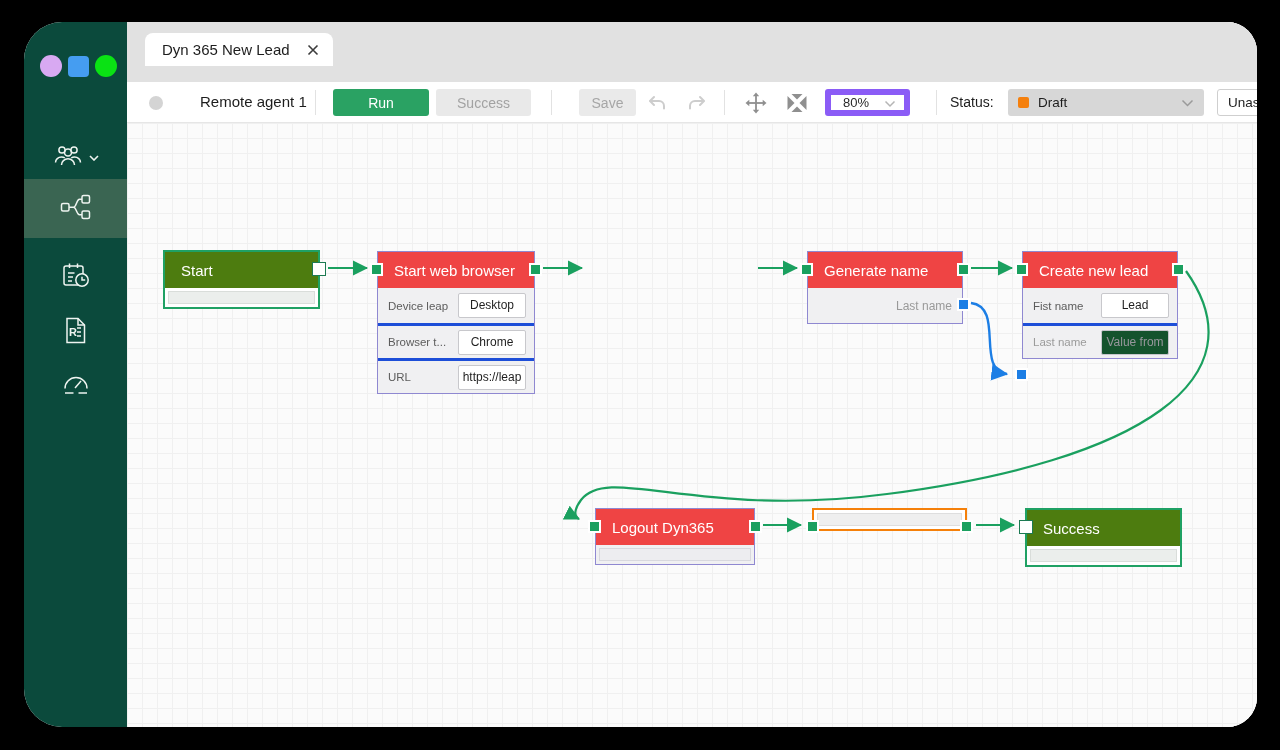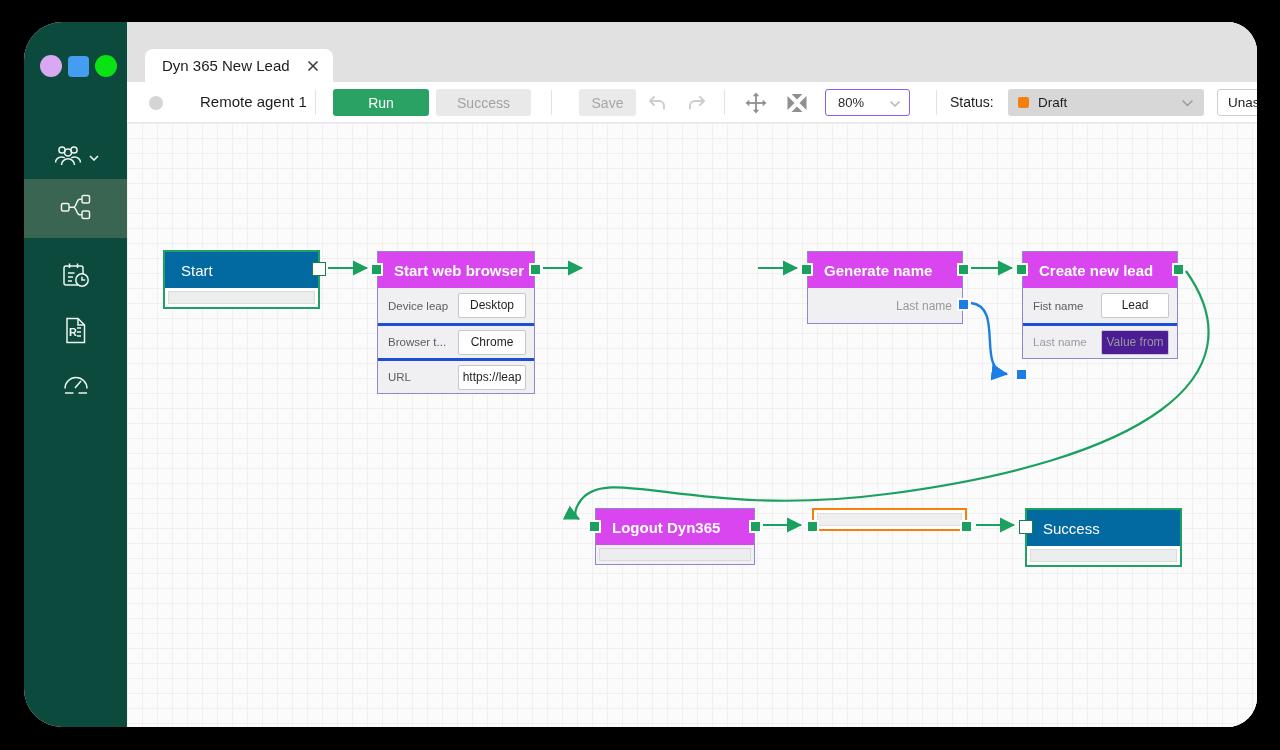--- a/index.html
+++ b/index.html
@@ -16,39 +16,39 @@
   .tl-blue   { width:21px; height:21px; border-radius:4px;  background:#459cf0; background:#459df1; }
   .tl-green  { width:22px; height:22px; border-radius:50%; background:#0ae214; }
   .side-item { position:absolute; left:0; width:103px; display:flex; align-items:center; justify-content:center; cursor:pointer; }
   .side-item svg { stroke:#eef4f0; fill:none; stroke-width:1.5; }
   .side-item.active { background:#3a6552; }
 
   
   .main { position:absolute; left:103px; top:0; width:1130px; height:705px; background:#fff; }
 
   .tabbar { position:absolute; left:0; top:0; width:100%; height:60px; background:#e1e1e1; }
-  .tab { position:absolute; left:18px; bottom:0; width:188px; height:33px; background:#fff;
+  .tab { position:absolute; left:18px; bottom:16px; width:188px; height:33px; background:#fff;
          border-radius:8px 8px 0 0; display:flex; align-items:center; padding:0 12px 0 17px; }
   .tab-title { font-size:15px; color:#1d1d1d; flex:1; white-space:nowrap; }
   .tab-close { width:16px; height:16px; margin-left:8px; cursor:pointer; }
 
   .toolbar { position:absolute; left:0; top:60px; width:100%; height:41px; background:#fff;
              border-bottom:1px solid #e6e6e6; }
   .toolbar > * { position:absolute; }
   .tb-divider { top:8px; width:1px; height:25px; background:#e2e2e2; }
   .agent-dot { left:22px; top:14px; width:14px; height:14px; border-radius:50%; background:#d4d4d4; }
   .agent-label { left:48px; top:11px; font-size:15px; color:#1d1d1d; white-space:nowrap;margin-left:25px; }
   .btn { top:7px; height:27px; border:none; border-radius:3px; font-size:14px;
          font-family:"Liberation Sans",sans-serif; cursor:pointer; }
   .btn-run    { left:206px; width:96px; background:#2aa263; color:#fff; }
   .btn-cancel { left:309px; width:95px; background:#e9e9e9; color:#a2a2a2; }
   .btn-save   { left:452px; width:57px; background:#eaeaea; color:#a6a6a6; }
   .tb-icon { top:9px; width:24px; height:24px; cursor:pointer; }
   .zoom-select { left:698px; top:7px; width:85px; height:27px; background:#fff;
-                 border:1px solid #8b5cf6; border-radius:3px; display:flex; align-items:center;
+                 border:6px solid #8b5cf6; border-radius:3px; display:flex; align-items:center;
                  padding:0 8px 0 12px; cursor:pointer; }
   .zoom-value { font-size:13px; color:#2a2a2a; flex:1; }
   .status-label { left:823px; top:12px; font-size:14px; color:#1d1d1d; }
   .status-select { left:881px; top:7px; width:196px; height:27px; background:#d7d7d7;
                    border-radius:3px; display:flex; align-items:center; padding:0 10px; cursor:pointer; }
   .status-swatch { width:11px; height:11px; border-radius:2px; background:#f5800d; margin-right:9px; }
   .status-value { font-size:13.5px; color:#1d1d1d; flex:1; }
   .assignee-box { left:1090px; top:7px; width:100px; height:27px; background:#fff;
                   border:1px solid #cfcfcf; border-radius:3px; display:flex; align-items:center;
                   padding:0 10px; overflow:hidden; cursor:pointer; }
@@ -62,35 +62,35 @@
             background-size:15px 15px; overflow:hidden; }
 
   .links { position:absolute; left:0; top:0; z-index:3; pointer-events:none; }
 
   .node { position:absolute; z-index:2; }
   .node-green  { border:2px solid #1fa164; background:#fff; }
   .node-orange { border:2px solid #f5800a; background:#fff; }
   .node-purple { border:1.5px solid #8f88d1; background:#f0f0f2; }
   .nheader { height:36px; display:flex; align-items:center; padding-left:16px;
              font-size:15px; color:#fff; white-space:nowrap; }
-  .hgreen  { background:#0369a1; }
+  .hgreen  { background:#4d7c0f; }
   .horange { background:#f5800a; }
-  .hpurple { background:#d946ef;font-weight:bold; }
+  .hpurple { background:#ef4444; }
   .nstrip { margin:3px; height:13px; background:#ebeeec; border:1px solid #d9ddda; }
   .nstrip-p { margin:3px; height:13px; background:#ededf0; border:1px solid #d8d8de; }
 
   .nrow { height:35px; display:flex; align-items:center; justify-content:space-between;
           padding:0 8px 0 10px; }
   .nrow + .nrow { border-top:3px solid #1d4ed8; }
   .nlabel { font-size:11.5px; color:#5c5c5c; white-space:nowrap; }
   .nlabel.muted { color:#9b9b9b; }
   .ninput { width:68px; height:25px; line-height:23px; text-align:center; background:#fff;
             border:1px solid #c8c8cc; border-radius:2px; font-size:12px; color:#1f1f1f;
             white-space:nowrap; overflow:hidden; }
-  .ninput.disabled { background:#4c1d95; border-color:#c6c6cc; color:#97979c; }
+  .ninput.disabled { background:#14532d; border-color:#c6c6cc; color:#97979c; }
   .nrow.out-only { justify-content:flex-end; padding-right:10px; }
   .out-label { font-size:12px; color:#999; }
 
   .port { position:absolute; width:13px; height:13px; border:2px solid #fff; z-index:4; cursor:crosshair; }
   .port-green { background:#1aa05f; }
   .port-blue  { background:#1c7ee5; }
   .port-white { background:#fff; border:1.5px solid #1c7a52; width:14px; height:14px; }
   .port.pin  { left:-8px; }
   .port.pout { right:-8px; }
 </style>

